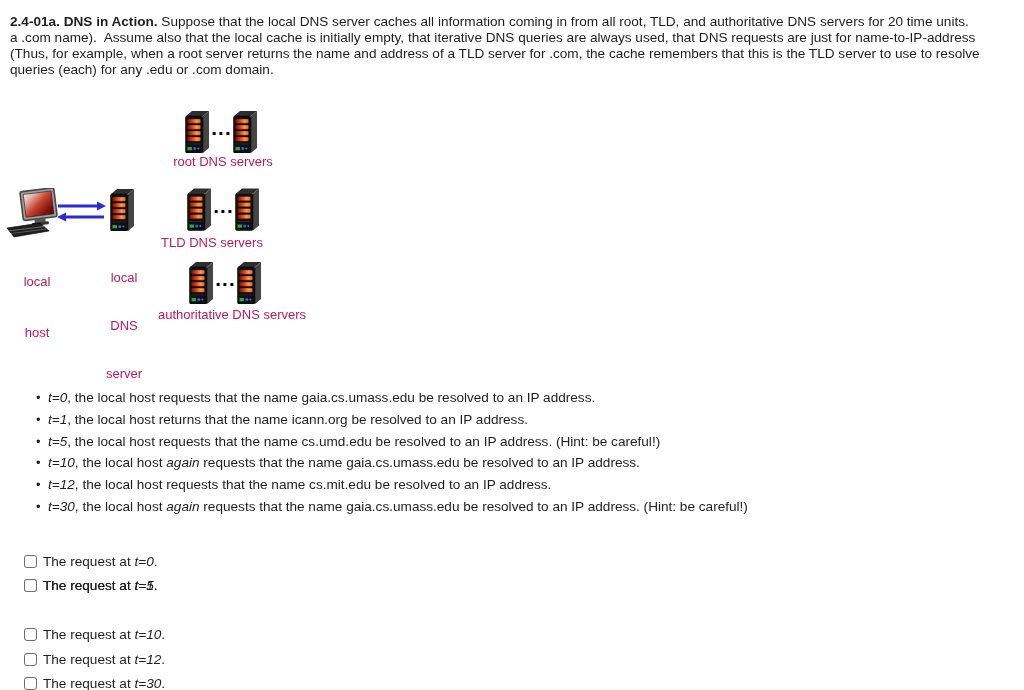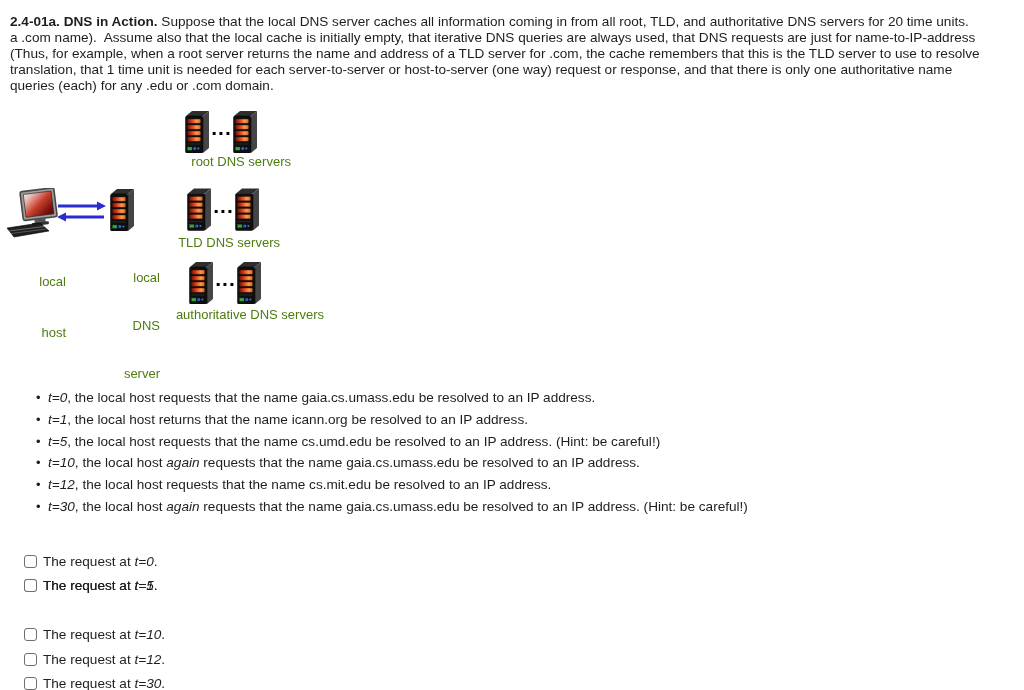--- a/index.html
+++ b/index.html
@@ -7,21 +7,21 @@
         font-family:"Liberation Sans",sans-serif;color:#1e1e1e;overflow:hidden;}
   .line{white-space:pre;font-size:13.6px;line-height:16px;}
   b{font-weight:700;}
   .it{font-style:italic;}
   #problem{position:absolute;left:10px;top:14px;}
   
   .abs{position:absolute;}
   .srv-group{position:absolute;display:flex;align-items:center;}
   .dots{font-weight:700;font-size:21px;line-height:0;position:relative;top:-4px;
         width:23px;text-align:center;letter-spacing:1px;color:#000;}
-  .dlabel{position:absolute;font-size:13px;line-height:16px;color:#4d7c0f;text-align:right;white-space:pre;}
+  .dlabel{position:absolute;font-size:13px;line-height:16px;color:#be185d;text-align:center;white-space:pre;}
   .dlabel.two{line-height:17px;}
   
   .brow{position:absolute;left:36px;white-space:pre;font-size:13.6px;line-height:19px;}
   .blt{display:inline-block;width:12px;font-size:13px;}
   .orow{position:absolute;left:12px;display:flex;align-items:center;height:19px;margin-left:12px;}
   .cb{width:13px;height:13px;box-sizing:border-box;border:1.5px solid #6f6f6f;
       border-radius:3px;background:#fff;margin-right:6px;flex:0 0 auto;cursor:pointer;}
   .opt{white-space:pre;font-size:13.6px;line-height:19px;}
   #consider,#question{position:absolute;left:10px;white-space:pre;font-size:13.6px;}
 </style>
@@ -69,21 +69,20 @@
         <line x1="3" y1="43" x2="38" y2="38.5" stroke="#8a8a8a" stroke-width="0.7"></line>
         <line x1="5" y1="45.5" x2="40" y2="41" stroke="#6f6f6f" stroke-width="0.7"></line>
       </symbol>
     </defs>
   </svg>
 
   <div id="problem">
     <div class="line"><b>2.4-01a. DNS in Action.</b><span> Suppose that the local DNS server caches all information coming in from all root, TLD, and authoritative DNS servers for 20 time units.</span></div>
     <div class="line"><span>a .com name).  Assume also that the local cache is initially empty, that iterative DNS queries are always used, that DNS requests are just for name-to-IP-address</span></div>
     <div class="line"><span>(Thus, for example, when a root server returns the name and address of a TLD server for .com, the cache remembers that this is the TLD server to use to resolve</span></div>
-    <div class="line"><span>translation, that 1 time unit is needed for each server-to-server or host-to-server (one way) request or response, and that there is only one authoritative name</span></div>
     <div class="line"><span>queries (each) for any .edu or .com domain.</span></div>
   </div>
 
   <div>
 
     <div class="srv-group" style="left:185px;top:111px;">
       <svg width="25" height="42">
           <use href="#sym-server"></use>
         </svg>
       <span class="dots">...</span>

